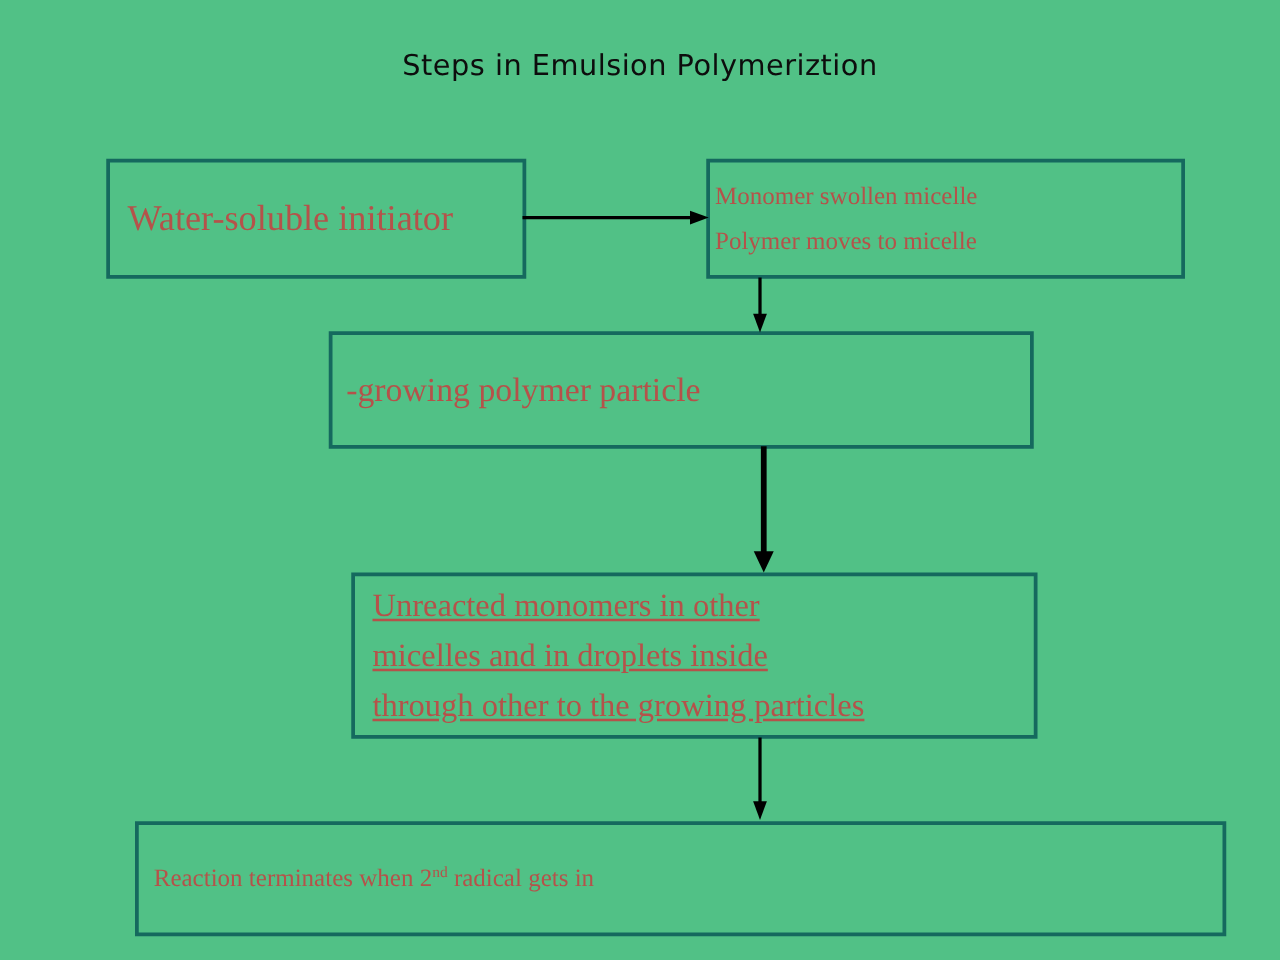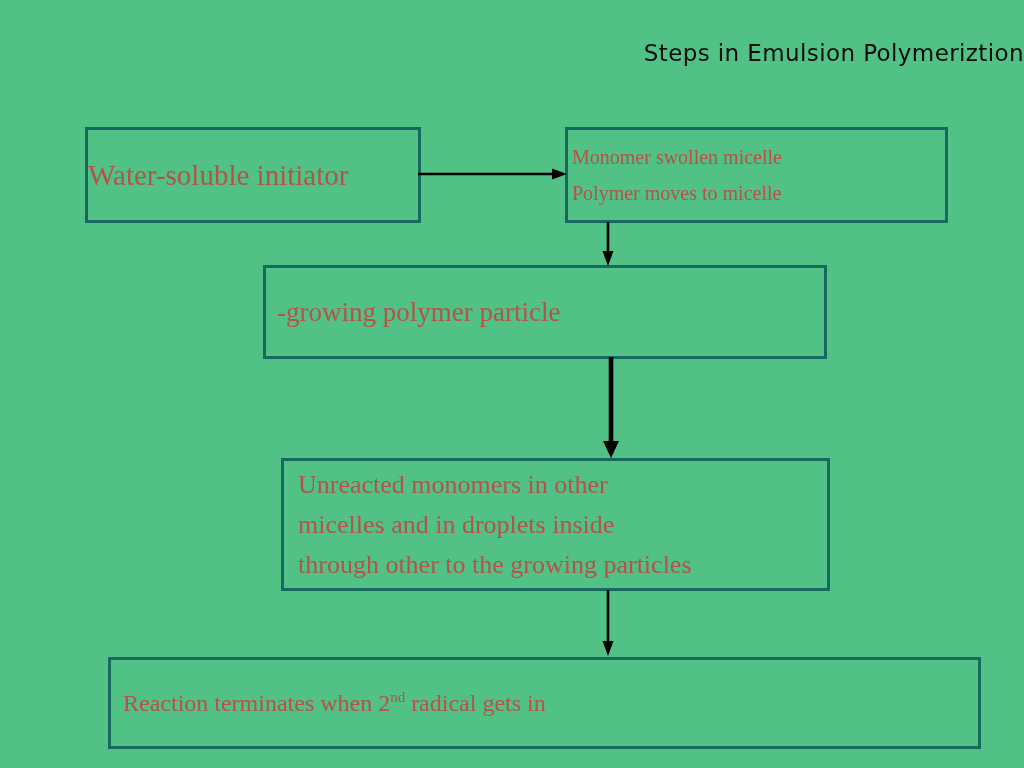--- a/index.html
+++ b/index.html
@@ -22,21 +22,21 @@
     width: 1024px;
     height: 768px;
   }
 
   
   .slide-title {
     position: absolute;
     left: 0;
     top: 40px;
     width: 1024px;
-    text-align: right;
+    text-align: center;
     font-family: "DejaVu Sans", sans-serif;
     font-size: 23px;
     font-weight: 400;
     letter-spacing: 0.4px;
     color: #0d0d0d;
     white-space: nowrap;
   }
 
   
   .flow-box {
@@ -55,20 +55,21 @@
     white-space: nowrap;
   }
 
   #box-initiator {
     left: 85px;
     top: 127px;
     width: 336px;
     height: 96px;
     font-size: 29px;
     line-height: 36px;
+    padding-left: 14px;
   }
 
   #box-micelle {
     left: 565px;
     top: 127px;
     width: 383px;
     height: 96px;
     font-size: 20px;
     line-height: 36px;
     padding-left: 4px;
@@ -85,28 +86,29 @@
   }
 
   #box-diffuse {
     left: 281px;
     top: 458px;
     width: 549px;
     height: 133px;
     font-size: 26px;
     line-height: 40px;
     padding-left: 14px;
+    text-decoration: underline;
   }
 
   #box-terminate {
     left: 108px;
     top: 657px;
     width: 873px;
     height: 92px;
-    font-size: 24px;
+    font-size: 20px;
     line-height: 37px;
     padding-left: 12px;
   }
 
   .flow-box sup {
     font-size: 0.62em;
     vertical-align: super;
     line-height: 0;
   }
 

